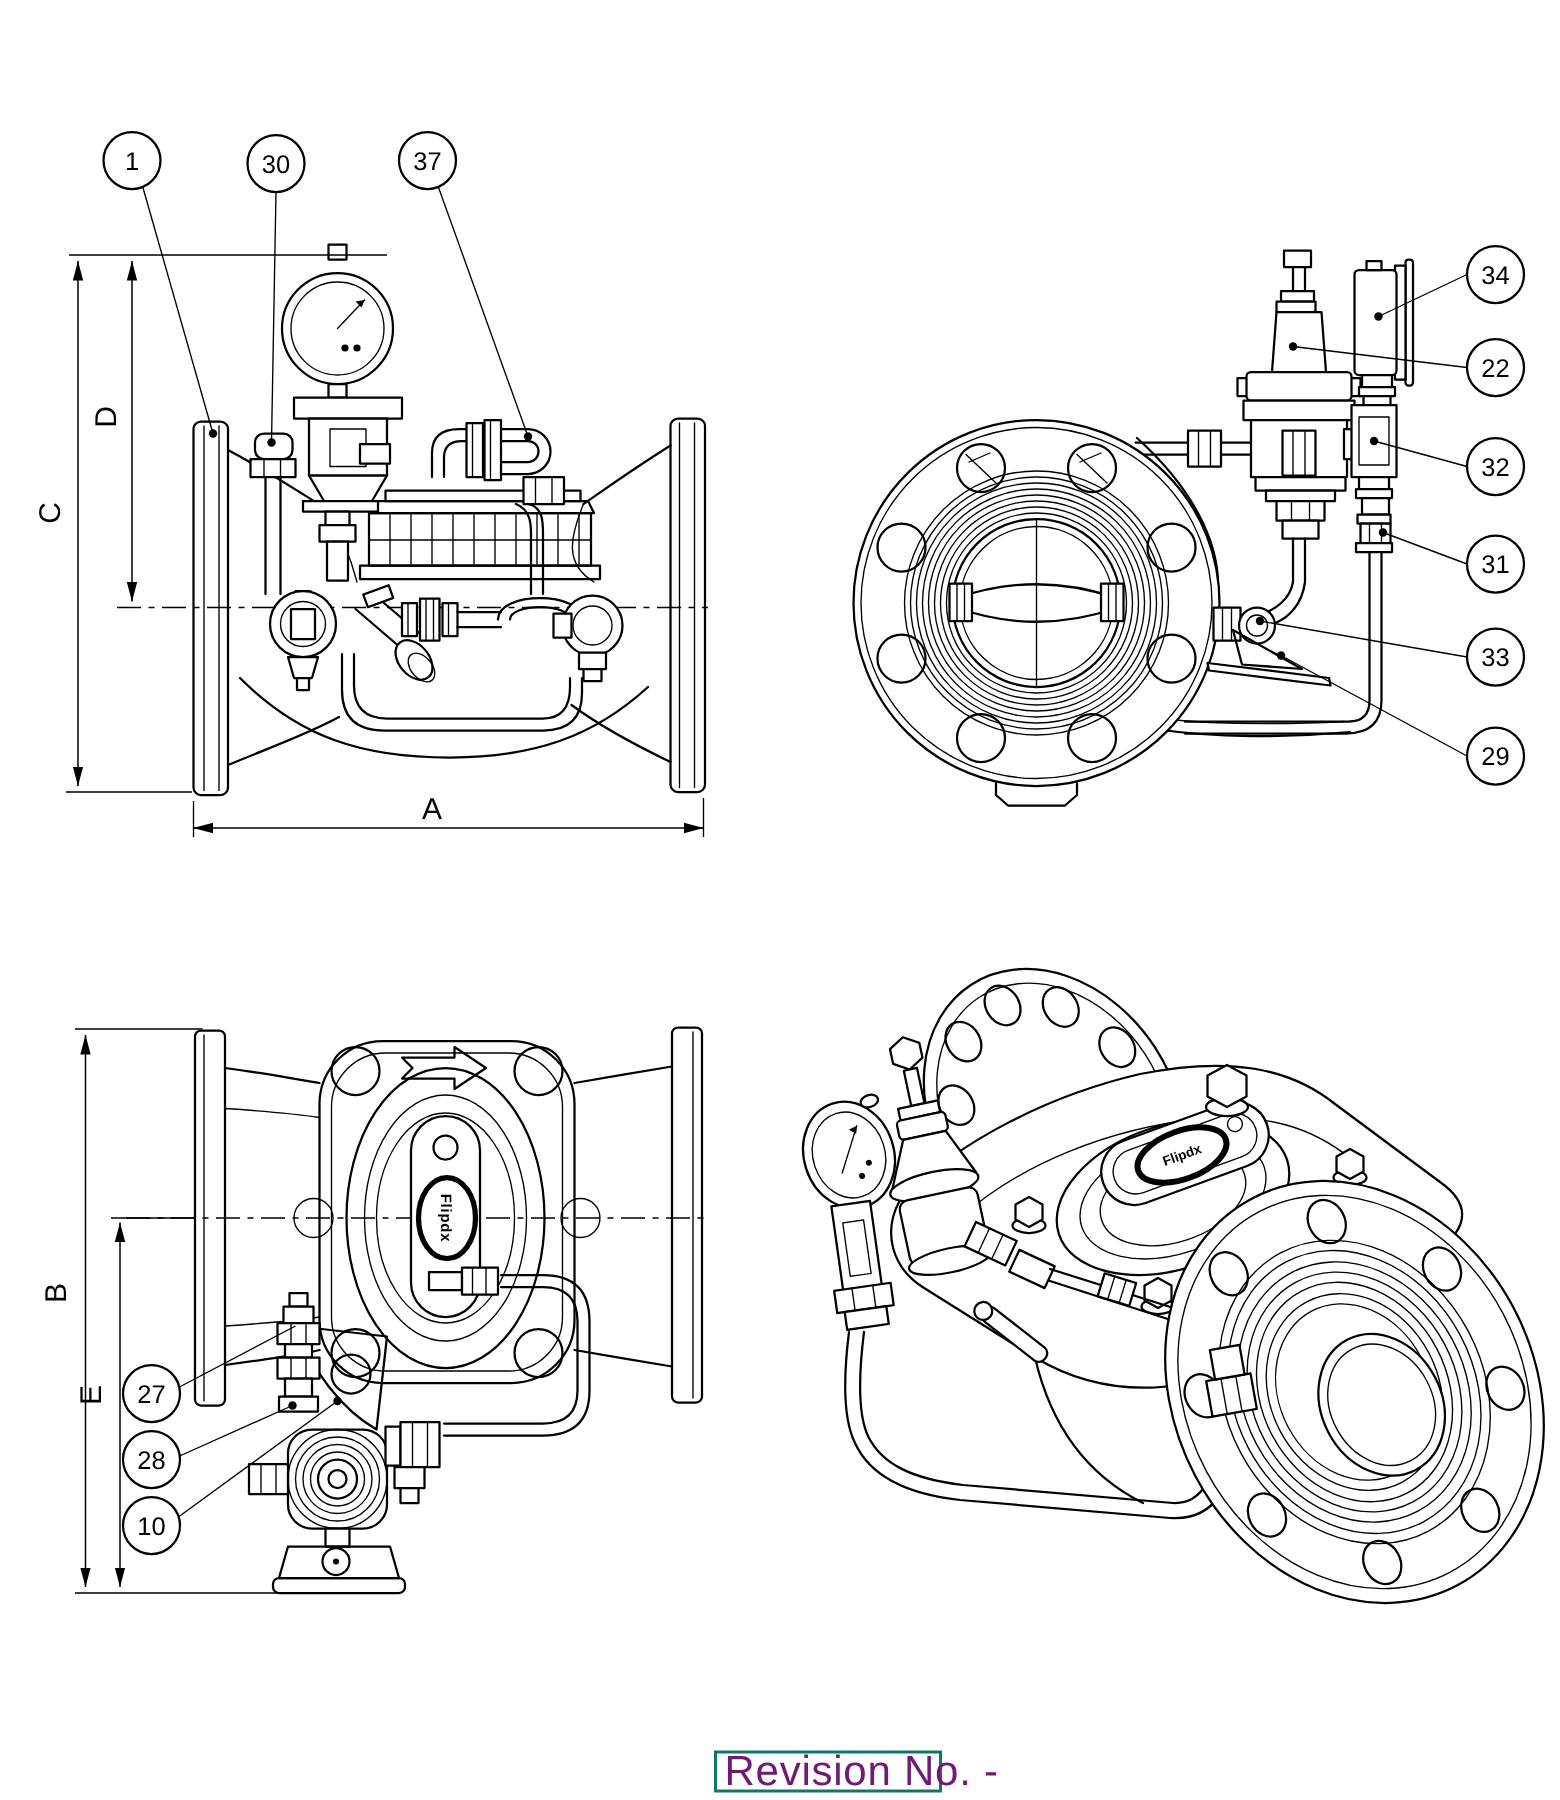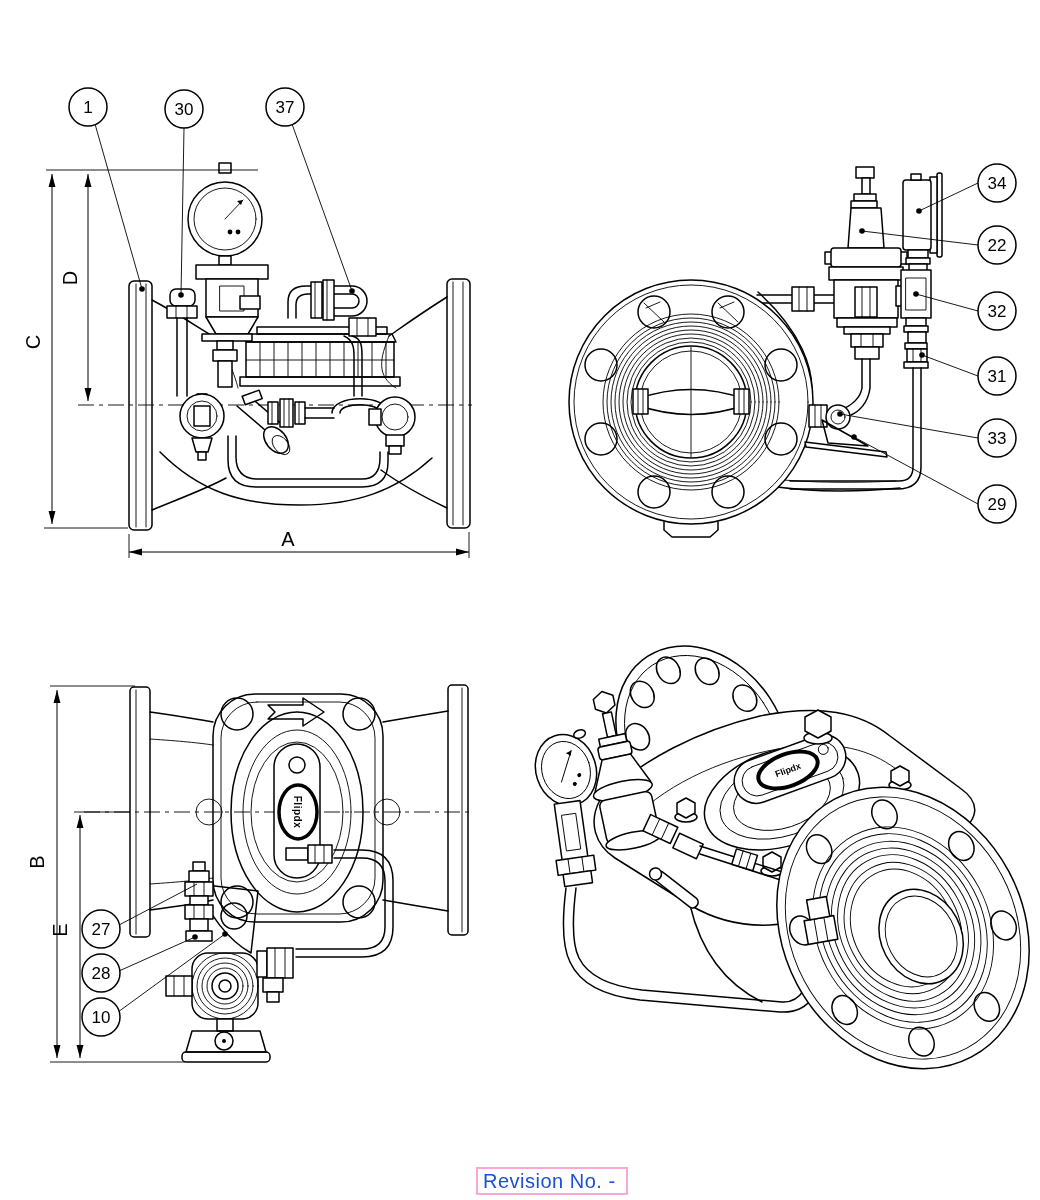--- a/index.html
+++ b/index.html
@@ -12,22 +12,22 @@
   .cl{fill:none;stroke:#000;stroke-width:0.9;stroke-dasharray:16 5 4 5;}
   .dim{fill:none;stroke:#000;stroke-width:1;}
   .ext{fill:none;stroke:#000;stroke-width:0.9;}
   .ldr{fill:none;stroke:#000;stroke-width:0.9;}
   .dt{fill:#000;stroke:none;}
   .btxt{font-family:"Liberation Sans",sans-serif;font-size:17px;fill:#000;}
   .dtxt{font-family:"Liberation Sans",sans-serif;font-size:20px;fill:#000;}
   .ltxt{font-family:"Liberation Sans",sans-serif;font-size:10px;font-weight:bold;fill:#000;letter-spacing:.5px;}
   .ltxt2{font-family:"Liberation Sans",sans-serif;font-size:9px;font-weight:bold;fill:#000;}
   #revision-box{position:absolute;left:476px;top:1167px;width:152px;height:28px;
-    border:2px solid #f9a8d4;box-sizing:border-box;font-size:20px;line-height:24px;
-    padding-left:5px;color:#1d4ed8;letter-spacing:.5px;white-space:nowrap;}
+    border:2px solid #0f766e;box-sizing:border-box;font-size:28px;line-height:24px;
+    padding-left:5px;color:#701a75;letter-spacing:.5px;white-space:nowrap;}
 </style>
 </head>
 <body>
 
 <div id="stage">
 <svg width="1040" height="1200" viewBox="0 0 1040 1200">
 <defs>
   <marker id="arrE" viewBox="0 0 12 8" refX="12" refY="4" markerWidth="13" markerHeight="8.7" orient="auto" markerUnits="userSpaceOnUse">
           <path d="M12,4 L0,7.2 L0,0.8 Z" fill="#000"></path>
         </marker>

